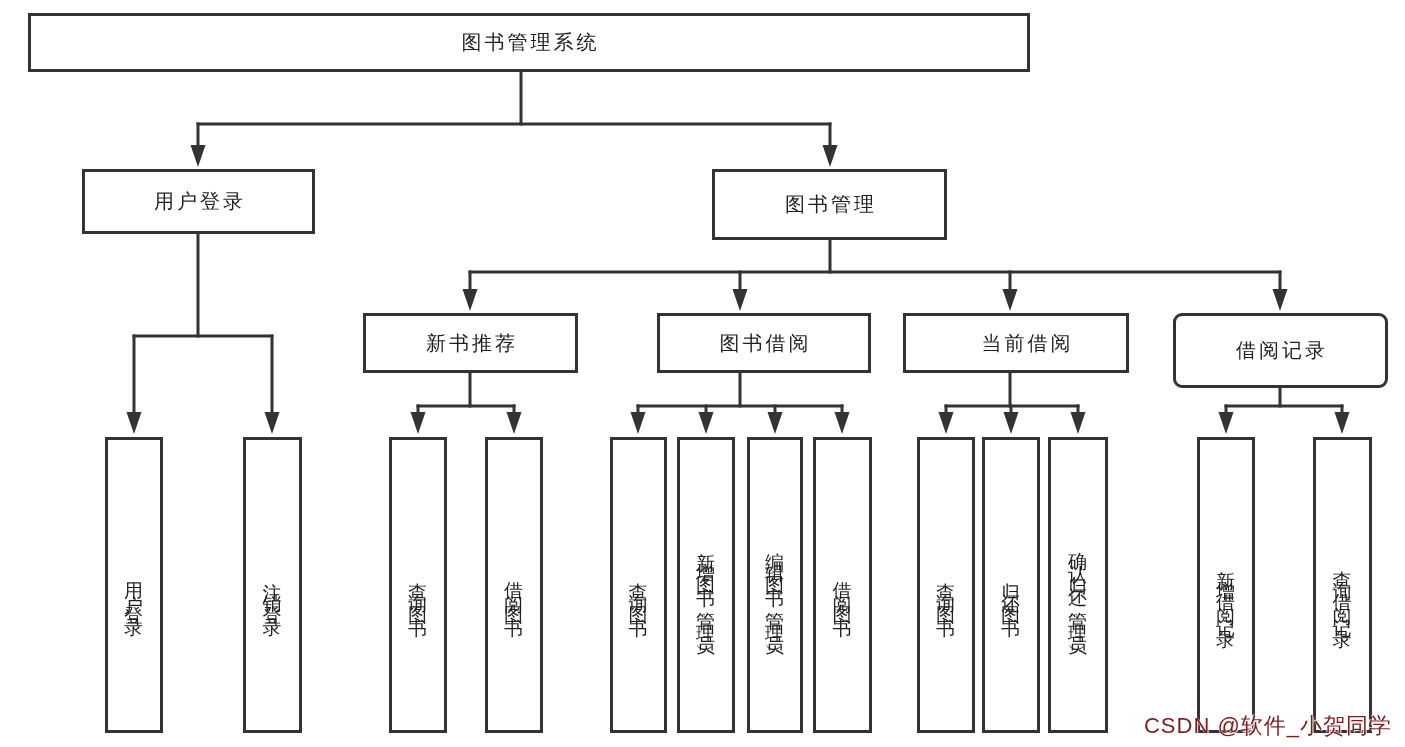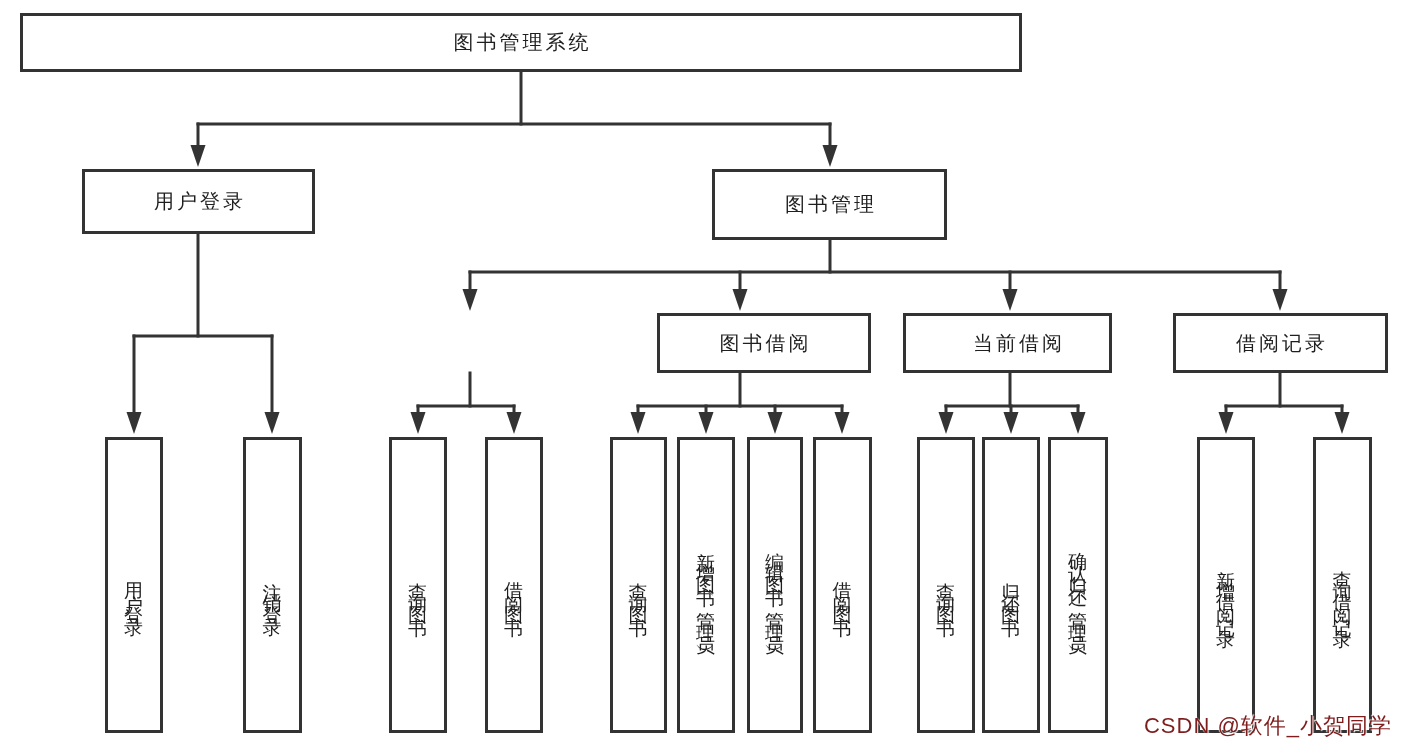--- a/index.html
+++ b/index.html
@@ -40,29 +40,29 @@
   .v-label {
     writing-mode: vertical-rl;
     text-orientation: mixed;
     font-size: 19px;
     letter-spacing: 12px;
     margin-bottom: -12px;
     line-height: 1;
     white-space: nowrap;
   }
   
-  .n-root  { left: 20px;   top: 13px;  width: 1002px; height: 59px; }
+  .n-root  { left: 28px;   top: 13px;  width: 1002px; height: 59px; }
   
   .n-b0    { left: 82px;   top: 169px; width: 233px;  height: 65px; }
   .n-b1    { left: 712px;  top: 169px; width: 235px;  height: 71px; }
   
   .n-g0    { left: 363px;  top: 313px; width: 215px;  height: 60px; }
   .n-g1    { left: 633px;  top: 313px; width: 214px;  height: 60px; margin-left: 24px; }
-  .n-g2    { left: 903px;  top: 313px; width: 209px;  height: 60px; padding-left: 20px; }
-  .n-g3    { left: 1173px; top: 313px; width: 215px;  height: 60px; }
+  .n-g2    { left: 903px;  top: 313px; width: 226px;  height: 60px; padding-left: 20px; }
+  .n-g3    { left: 1173px; top: 313px; width: 215px;  height: 75px; border-radius: 9px; }
   
   .leaf    { top: 437px; height: 296px; }
   .n-l0  { left: 105px;  width: 58px; }
   .n-l1  { left: 243px;  width: 59px; }
   .n-l2  { left: 389px;  width: 58px; }
   .n-l3  { left: 485px;  width: 58px; }
   .n-l4  { left: 610px;  width: 57px; }
   .n-l5  { left: 677px;  width: 58px; }
   .n-l6  { left: 747px;  width: 56px; }
   .n-l7  { left: 813px;  width: 59px; }
@@ -161,20 +161,23 @@
     <span class="h-label">图书管理系统</span>
   </div>
 
   <div class="box n-b0">
     <span class="h-label">用户登录</span>
   </div>
   <div class="box n-b1">
     <span class="h-label">图书管理</span>
   </div>
 
+  <div class="box n-g0">
+    <span class="h-label">新书推荐</span>
+  </div>
   <div class="box n-g1">
     <span class="h-label">图书借阅</span>
   </div>
   <div class="box n-g2">
     <span class="h-label">当前借阅</span>
   </div>
   <div class="box n-g3">
     <span class="h-label">借阅记录</span>
   </div>
 

